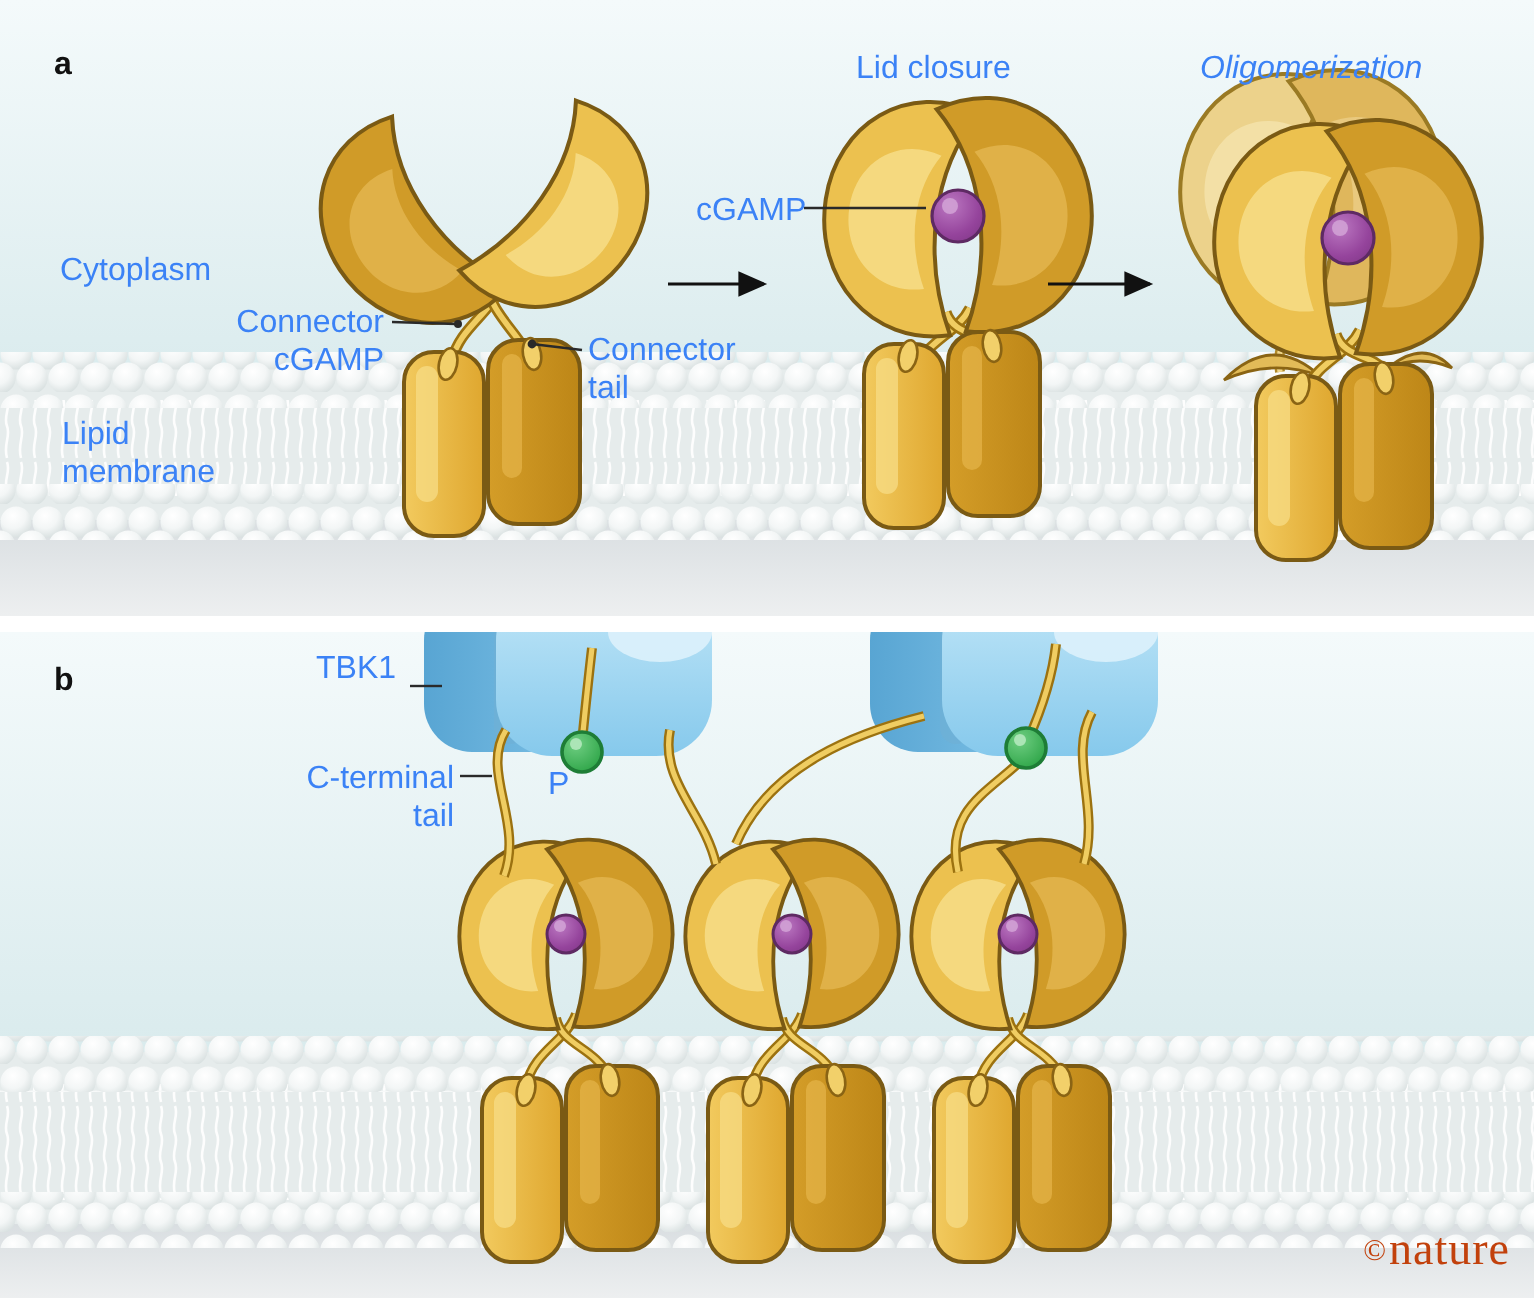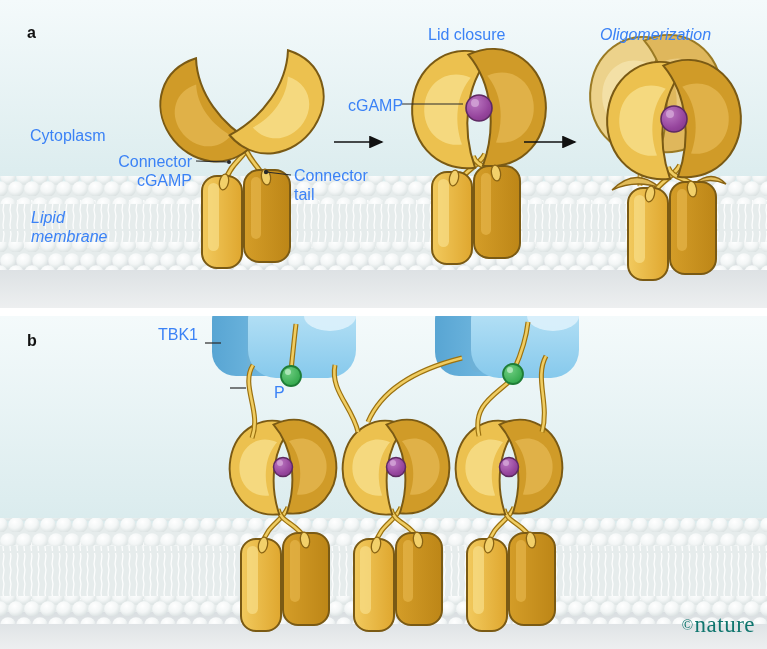--- a/index.html
+++ b/index.html
@@ -4,21 +4,21 @@
 <style>
   html,body{margin:0;padding:0;background:#ffffff;}
   .stage{position:relative;width:767px;height:649px;background:#ffffff;overflow:hidden;
          font-family:"Liberation Sans",sans-serif;}
   .stage svg{position:absolute;left:0;top:0;display:block;}
   .label{position:absolute;font-size:16px;line-height:19px;color:#3b82f6;white-space:nowrap;}
   .label.two{white-space:normal;}
   .panel-letter{position:absolute;font-size:16px;font-weight:bold;color:#111;}
   .right-align{text-align:right;}
   .watermark{position:absolute;right:12px;top:612px;font-family:"Liberation Serif",serif;
-             font-size:23px;color:#0f766e;letter-spacing:.5px;}
+             font-size:23px;color:#c2410c;letter-spacing:.5px;}
   .watermark .c{font-size:15px;position:relative;top:-2px;margin-right:1px;}
 </style>
 </head>
 <body>
 
 <div class="stage">
 
 <svg width="767" height="649" viewBox="0 0 767 649">
   <defs>
     <linearGradient id="cy" x1="0" y1="0" x2="0" y2="1">
@@ -262,35 +262,39 @@
 <div class="label two right-align" style="left:92px;top:152px;width:100px;">
   <span>Connector</span><br>
   <span>cGAMP</span>
 </div>
 
 <div class="label two" style="left:294px;top:166px;width:100px;">
   <span>Connector</span><br>
   <span>tail</span>
 </div>
 
-<div class="label two" style="left:31px;top:208px;width:110px;font-style:italic;">
+<div class="label two" style="left:31px;top:208px;width:110px;">
   <span>Lipid</span><br>
   <span>membrane</span>
 </div>
 
 <div class="label" style="left:348px;top:96px;">cGAMP</div>
 
 <div class="label" style="left:428px;top:25px;">Lid closure</div>
 
 <div class="label" style="left:600px;top:25px;font-style:italic;">Oligomerization</div>
 
 <div class="panel-letter" style="left:27px;top:332px;">b</div>
 
 <div class="label" style="left:158px;top:325px;">TBK1</div>
 
+<div class="label two right-align" style="left:130px;top:380px;width:97px;">
+  <span>C-terminal</span><br>
+  <span>tail</span>
+</div>
 
 <div class="label" style="left:274px;top:383px;">P</div>
 
 <div class="watermark">
   <span class="c">©</span><span>nature</span>
 </div>
 
 </div>
 
 </body></html>

